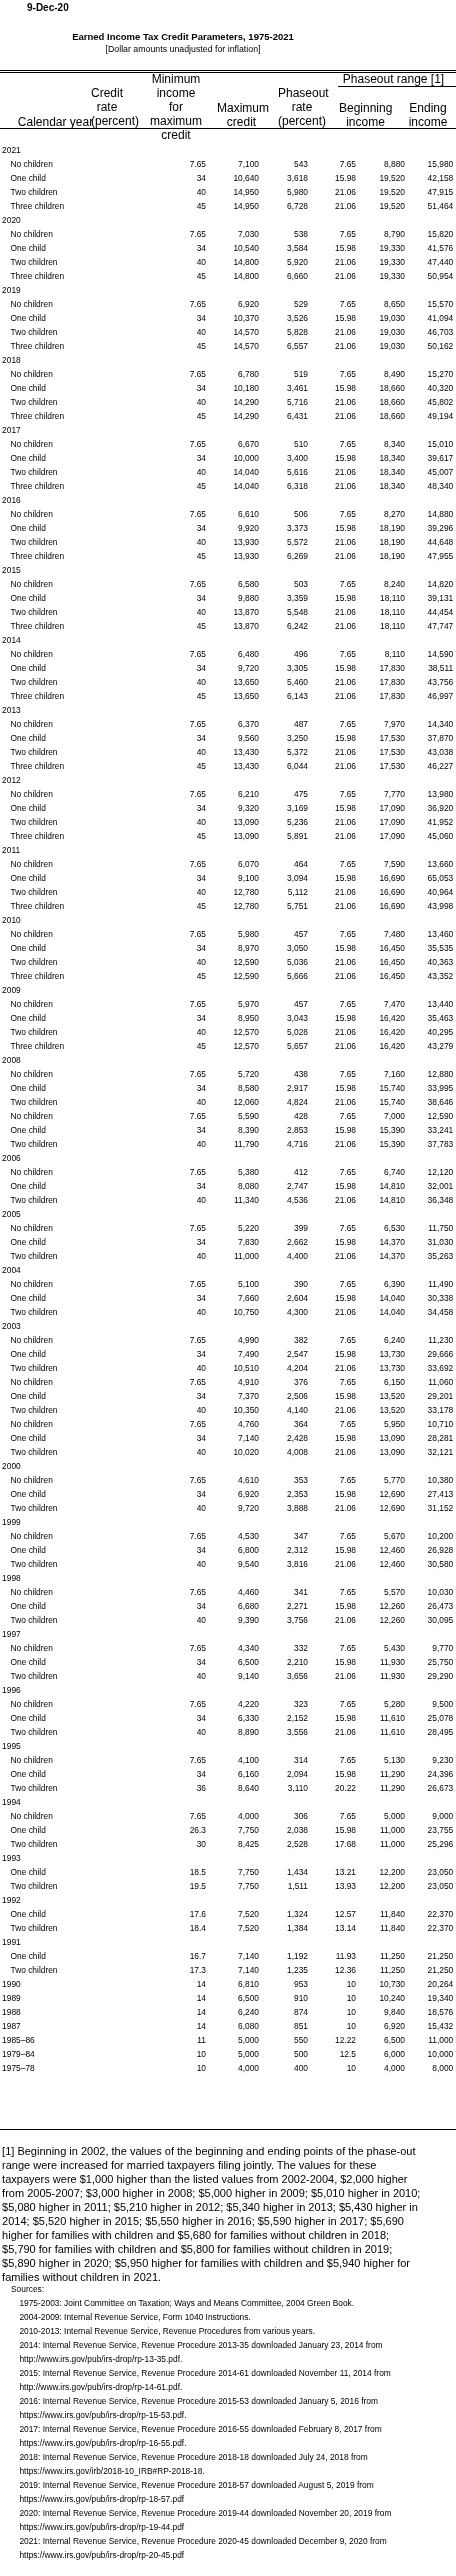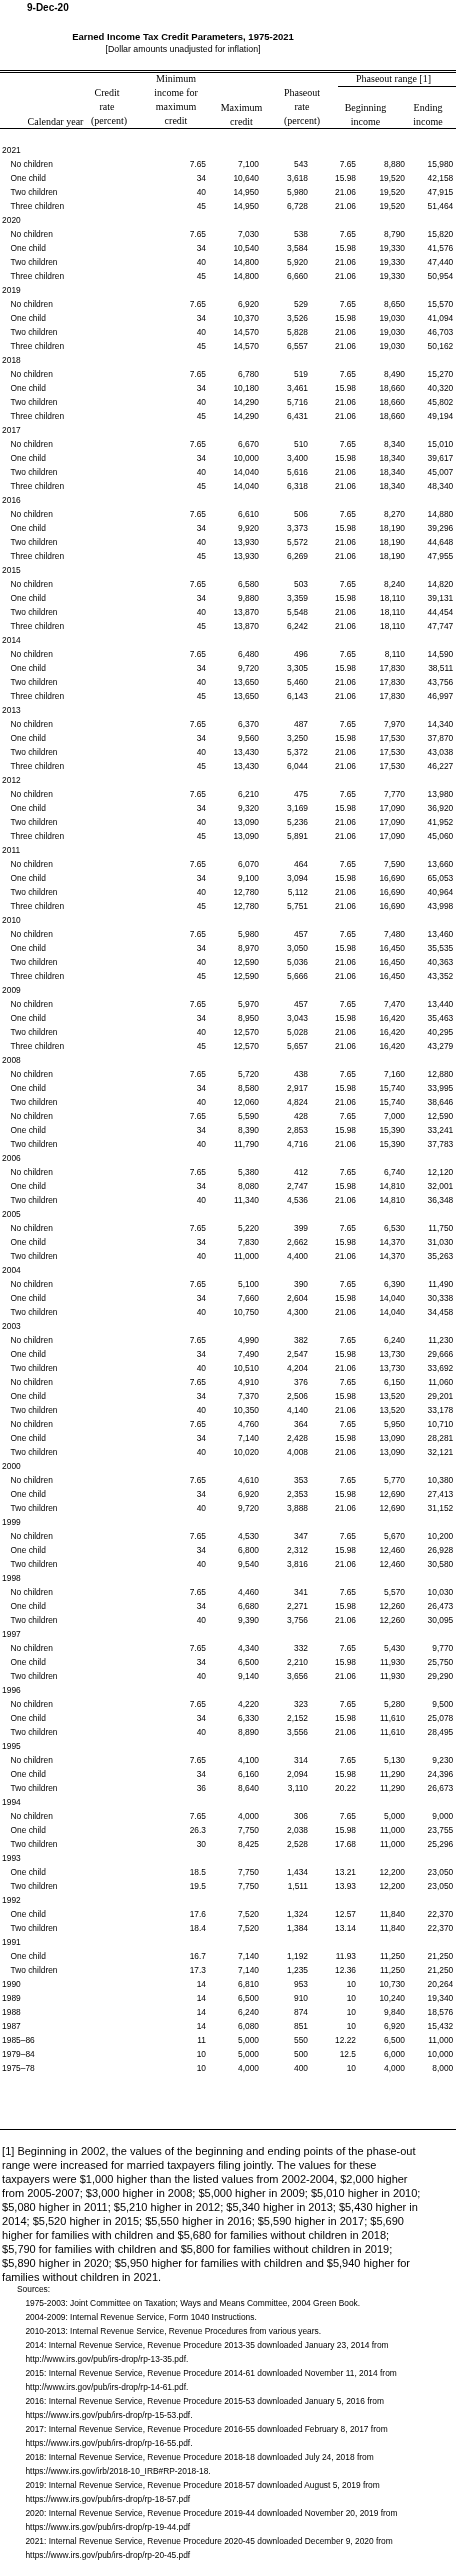--- a/index.html
+++ b/index.html
@@ -4,30 +4,30 @@
 <style>
   html, body { margin:0; padding:0; background:#ffffff; }
   body { width:456px; height:2576px; position:relative; overflow:hidden;
          font-family:"Liberation Sans", sans-serif; color:#000; }
   .date { position:absolute; left:19px; top:2.1px; font-weight:bold; font-size:10px;margin-left:8px; }
   .title { position:absolute; left:0; width:366px; top:31px; text-align:center; font-weight:bold; font-size:9.5px; }
   .subtitle { position:absolute; left:0; width:366px; top:44px; text-align:center; font-size:8.8px; }
   .rule-double { position:absolute; left:0; width:368px; top:70px; height:0.7px; border-top:0.7px solid #000; border-bottom:0.7px solid #000; }
   .rule-single { position:absolute; left:0; width:368px; height:0; border-top:0.7px solid #000; }
   .phase-rule { position:absolute; left:278px; width:89px; top:86px; border-top:0.7px solid #000; }
-  .hdr { position:absolute; font-size:10px; text-align:center; line-height:14px;font-family:Liberation Serif, serif; }
+  .hdr { position:absolute; font-size:12px; text-align:center; line-height:14px; }
   .tbl { position:absolute; left:0; top:143px; width:368px; }
   .row { position:relative; height:14px; line-height:14px; font-size:8.4px; white-space:nowrap; }
   .row .lbl { position:absolute; left:2.1px; }
   .row.sub .lbl { left:10.5px; }
   .row .c { position:absolute; text-align:right; }
   .c1 { right:250px; } .c2 { right:197px; } .c3 { right:148px; }
   .c4 { right:100px; } .c5 { right:51px; } .c6 { right:2.8px; }
   .footnote { position:absolute; left:2.1px; top:2144px; width:352px; font-size:11px; line-height:14px; }
-  .sources { position:absolute; left:17px; top:2282px; width:352px; font-size:8.4px; line-height:14px; }
+  .sources { position:absolute; left:11px; top:2282px; width:352px; font-size:8.4px; line-height:14px; }
   .sources .src { padding-left:8.4px; }
 </style>
 </head>
 <body>
 
 <div class="date">9-Dec-20</div>
 <div class="title">Earned Income Tax Credit Parameters, 1975-2021</div>
 <div class="subtitle">[Dollar amounts unadjusted for inflation]</div>
 
 <div class="rule-double"></div>

